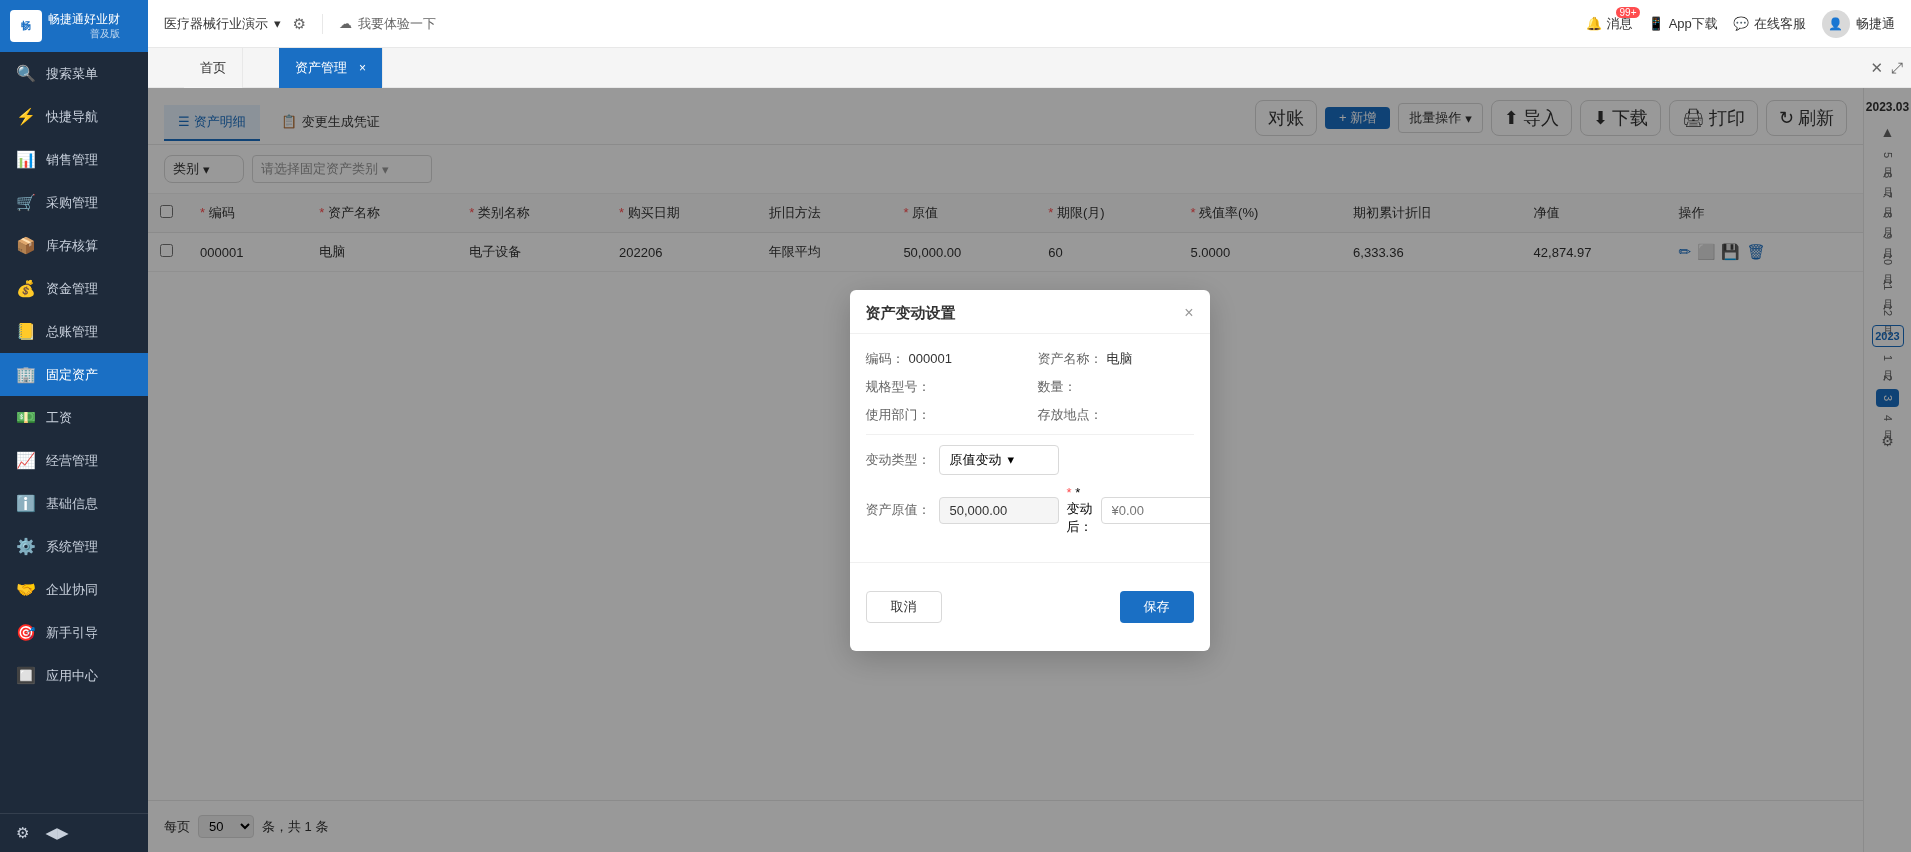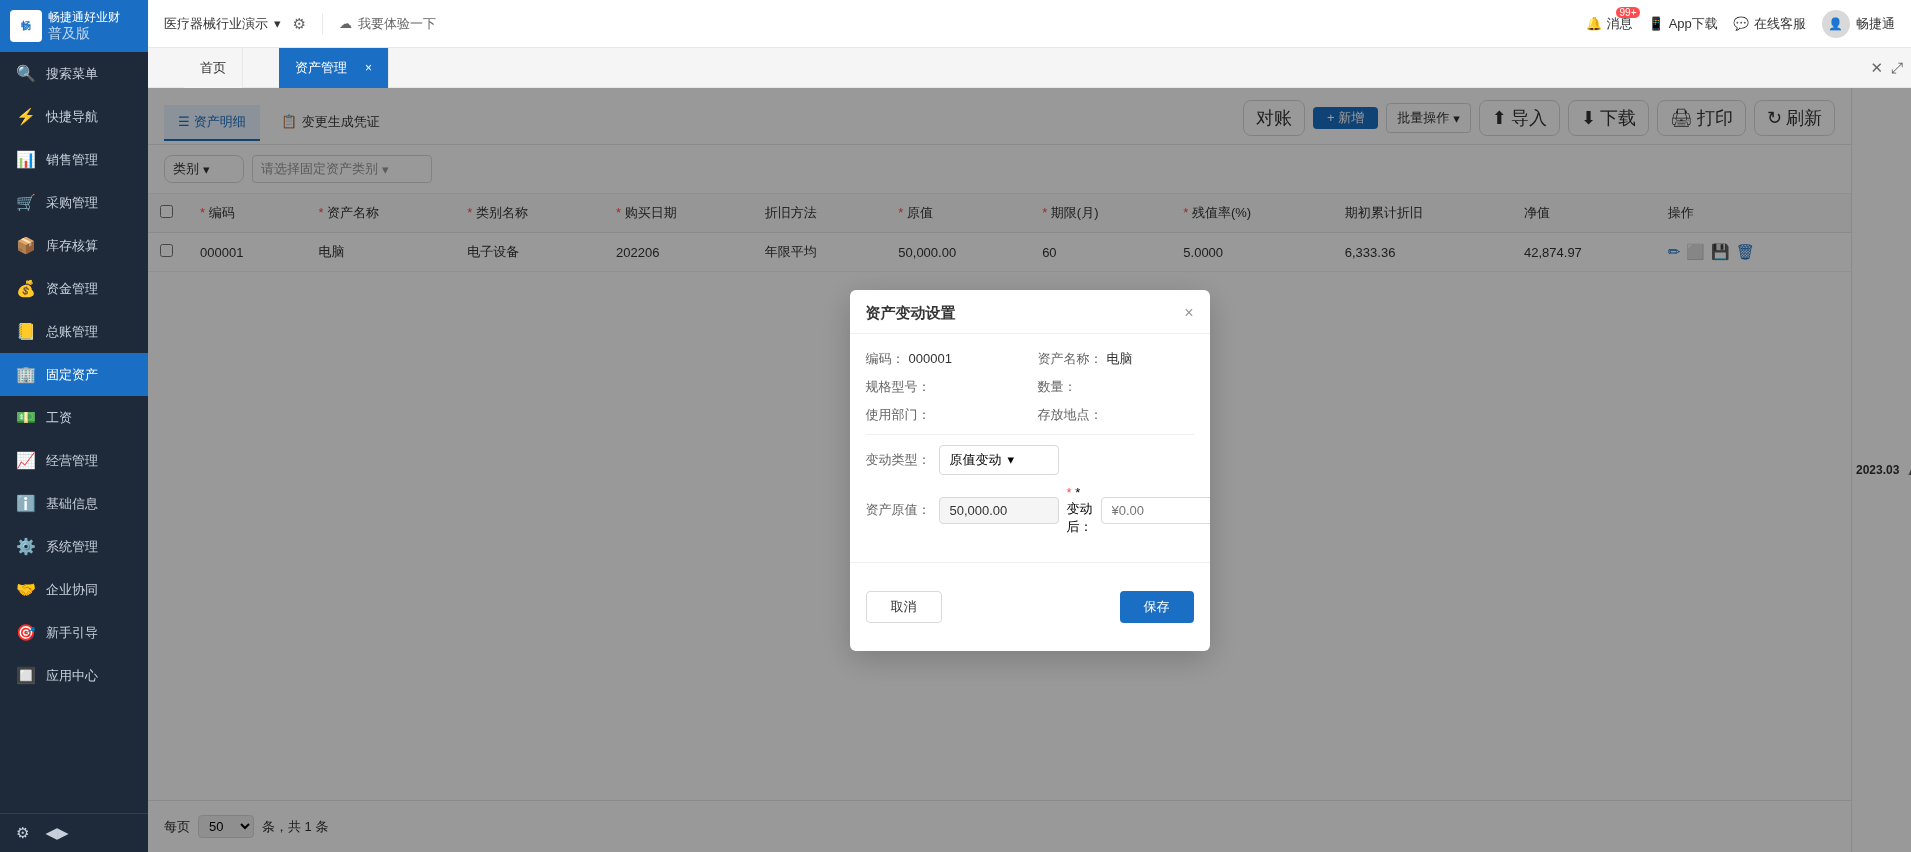--- a/index.html
+++ b/index.html
@@ -34,22 +34,23 @@
       font-size: 10px;
       color: #1a6fc4;
       font-weight: bold;
     }
     .sidebar-logo-text {
       font-size: 12px;
       color: #fff;
       line-height: 1.4;
     }
     .sidebar-logo-sub {
-      font-size: 14px;
+      font-size: 10px;
       color: rgba(255,255,255,0.7);
+      text-align: right;
     }
     .sidebar-scroll {
       flex: 1;
       overflow-y: auto;
       overflow-x: hidden;
     }
     .sidebar-scroll::-webkit-scrollbar { width: 4px; }
     .sidebar-scroll::-webkit-scrollbar-thumb { background: rgba(255,255,255,0.2); border-radius: 2px; }
     .sidebar-item {
       display: flex;
@@ -170,21 +171,21 @@
       display: flex;
       align-items: center;
       padding: 0 16px;
       cursor: pointer;
       font-size: 13px;
       color: #333;
       border-right: 1px solid #e8e8e8;
       margin-left: 36px;
     }
     .tab.home { color: #333; background: #f5f5f5; }
-    .tab.active { background: #1a6fc4; color: #fff; gap: 12px; }
+    .tab.active { background: #1a6fc4; color: #fff; gap: 6px; }
     .tab-close { font-size: 12px; margin-left: 6px; cursor: pointer; }
     .tabbar-right { margin-left: auto; display: flex; align-items: center; padding: 0 8px; gap: 8px; }
     .tabbar-icon { cursor: pointer; color: #666; font-size: 15px; }
 
     
     .content {
       flex: 1;
       display: flex;
       overflow: hidden;
       position: relative;
@@ -346,25 +347,25 @@
     }
     .page-size-select {
       border: 1px solid #d9d9d9;
       border-radius: 4px;
       padding: 2px 6px;
       font-size: 13px;
     }
 
     
     .calendar-panel {
-      width: 60px;
+      width: 48px;
       background: #fff;
       border-left: 1px solid #e8e8e8;
       display: flex;
-      flex-direction: row;
+      flex-direction: column;
       align-items: center;
       padding: 8px 0;
       font-size: 11px;
       gap: 2px;
       overflow-y: auto;
     }
     .cal-month {
       writing-mode: vertical-rl;
       text-orientation: mixed;
       padding: 6px 4px;

